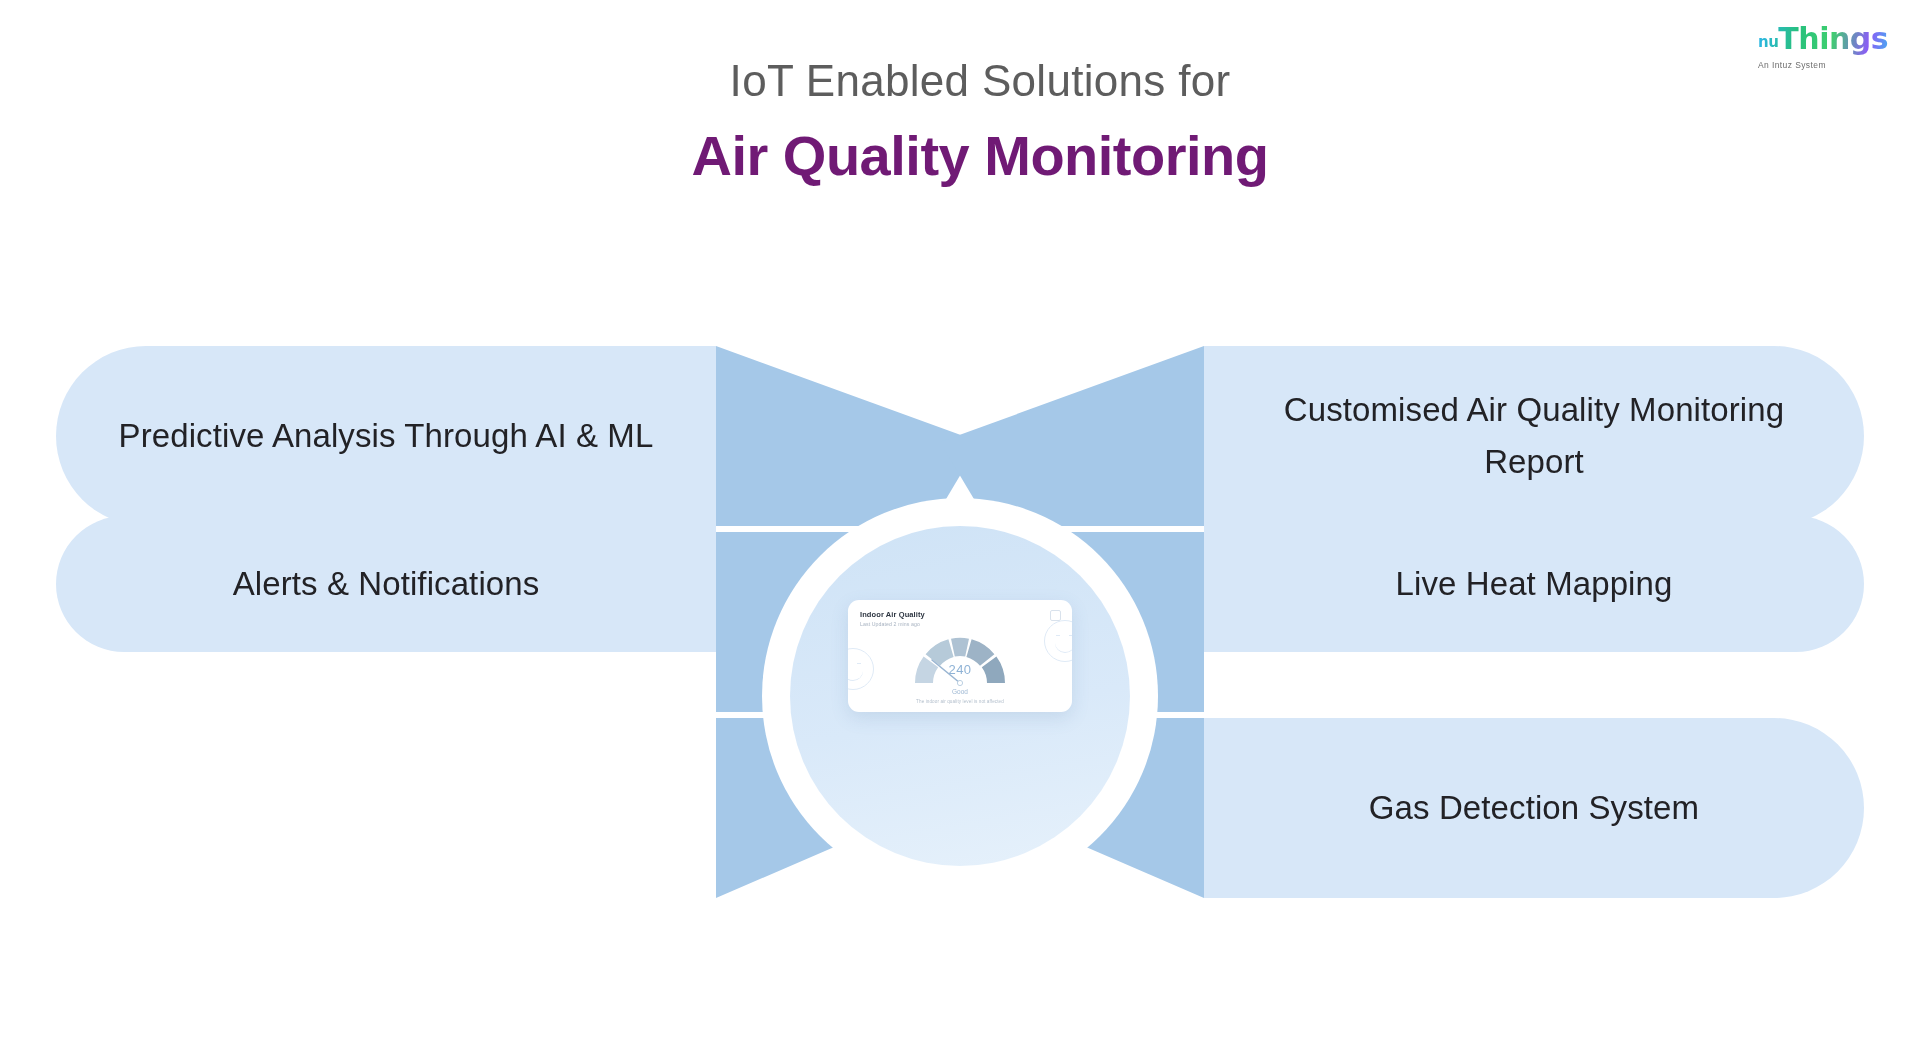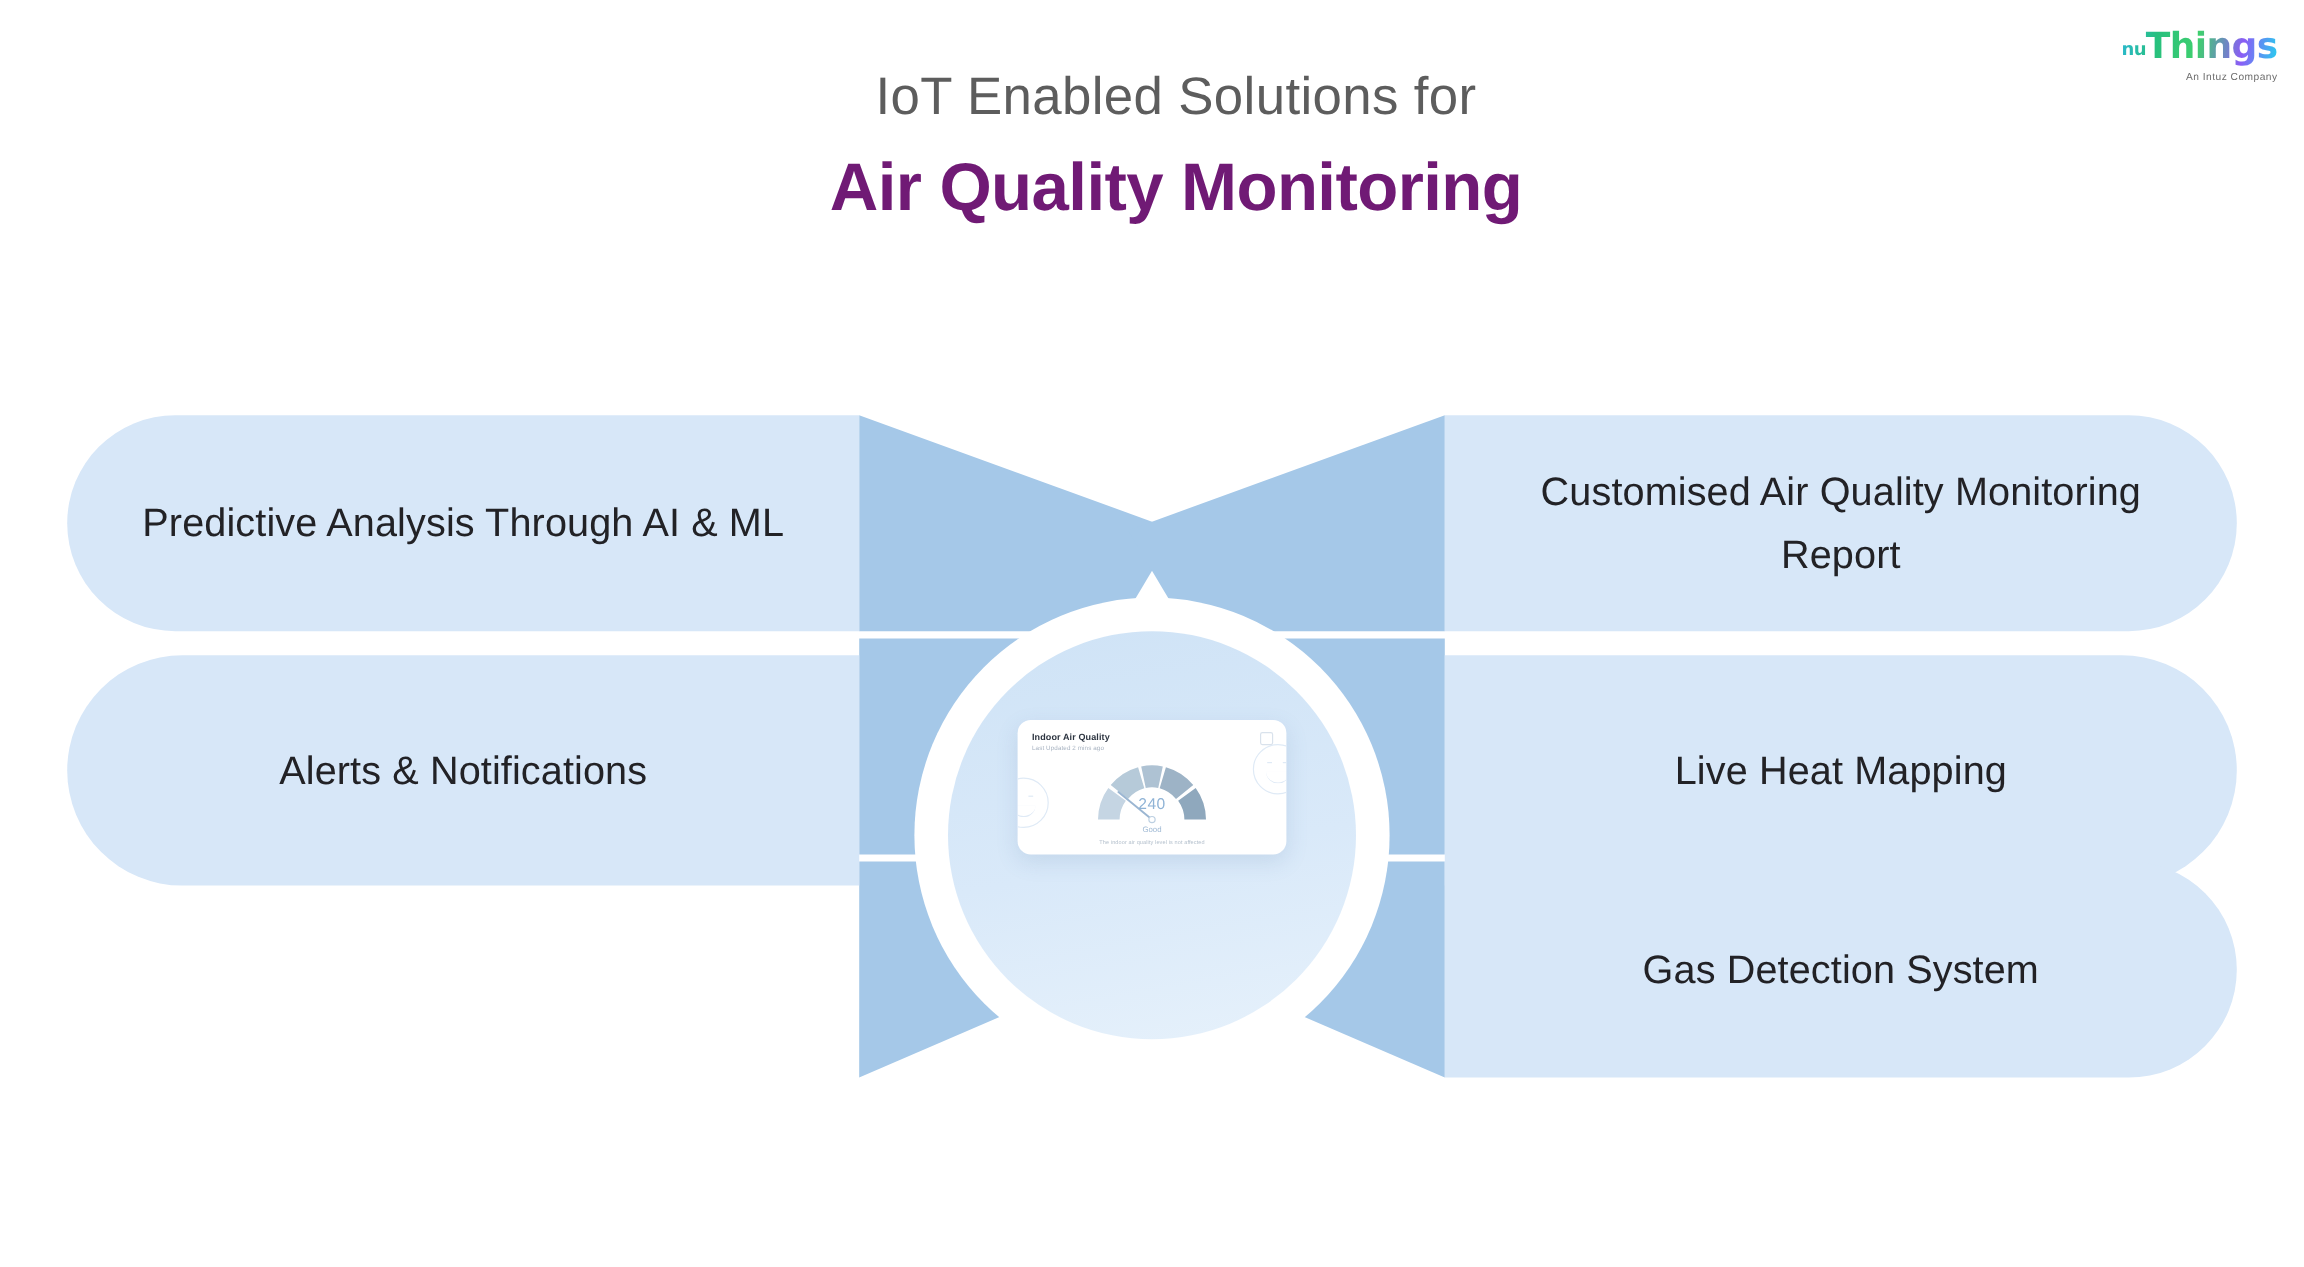--- a/index.html
+++ b/index.html
@@ -16,21 +16,21 @@
     -webkit-font-smoothing: antialiased;
   }
 
   
   #logo {
     position: absolute;
     top: 22px;
     right: 22px;
     width: 140px;
     height: 62px;
-    text-align: right;
+    text-align: left;
   }
   #logo .logo-word {
     display: block;
     font-family: "DejaVu Sans", sans-serif;
     font-size: 30px;
     font-weight: 700;
     letter-spacing: -0.5px;
     line-height: 34px;
     background: linear-gradient(100deg,#2bb5ef 0%, #27c07e 28%, #3fcf6e 52%, #8b5cf6 78%, #22d3ee 100%);
     -webkit-background-clip: text;
@@ -108,21 +108,21 @@
     font-size: 33px;
     line-height: 52px;
     color: #222226;
     font-weight: 400;
     letter-spacing: 0.1px;
   }
   .pill.left  { border-radius: 96px 0 0 96px; left: 56px;  width: 660px; }
   .pill.right { border-radius: 0 96px 96px 0; left: 1204px; width: 660px; padding-left: 34px; }
 
   .row0 { top: 16px;  height: 180px; }
-  .row1 { top: 216px; height: 192px; }
+  .row1 { top: 186px; height: 136px; }
   .row2 { top: 388px; height: 180px; }
 
   
   #center-ring {
     position: absolute;
     left: 762px;
     top: 168px;
     width: 396px;
     height: 396px;
     border-radius: 50%;
@@ -231,21 +231,21 @@
     font-size: 4.6px;
     color: #b3bfcc;
     letter-spacing: 0.1px;
   }
 </style>
 </head>
 <body>
 
 <div id="logo">
   <span class="logo-word"><span class="pre">nu</span><span>Things</span></span>
-  <span class="logo-tag">An Intuz Company</span>
+  <span class="logo-tag">An Intuz System</span>
 </div>
 
 <div id="heading-block">
   <div id="title-top">IoT Enabled Solutions for</div>
   <div id="title-main">Air Quality Monitoring</div>
 </div>
 
 <div id="diagram">
 
   <svg id="wedges" viewBox="0 0 1920 660">

